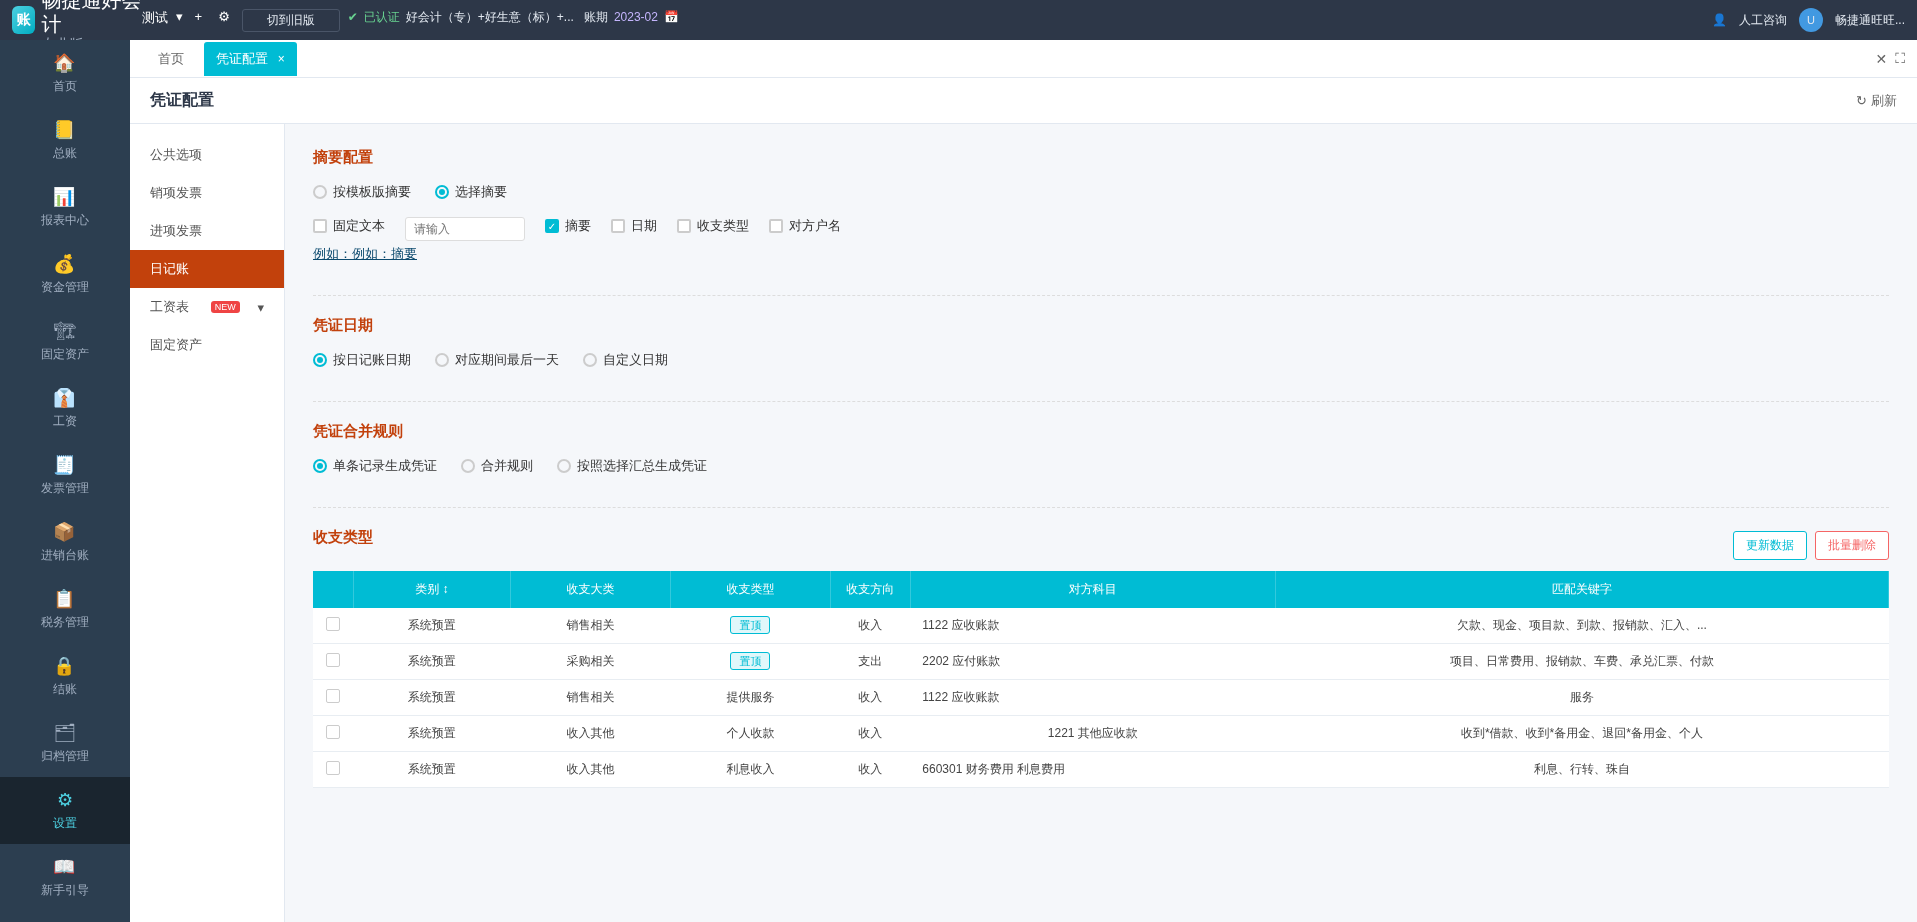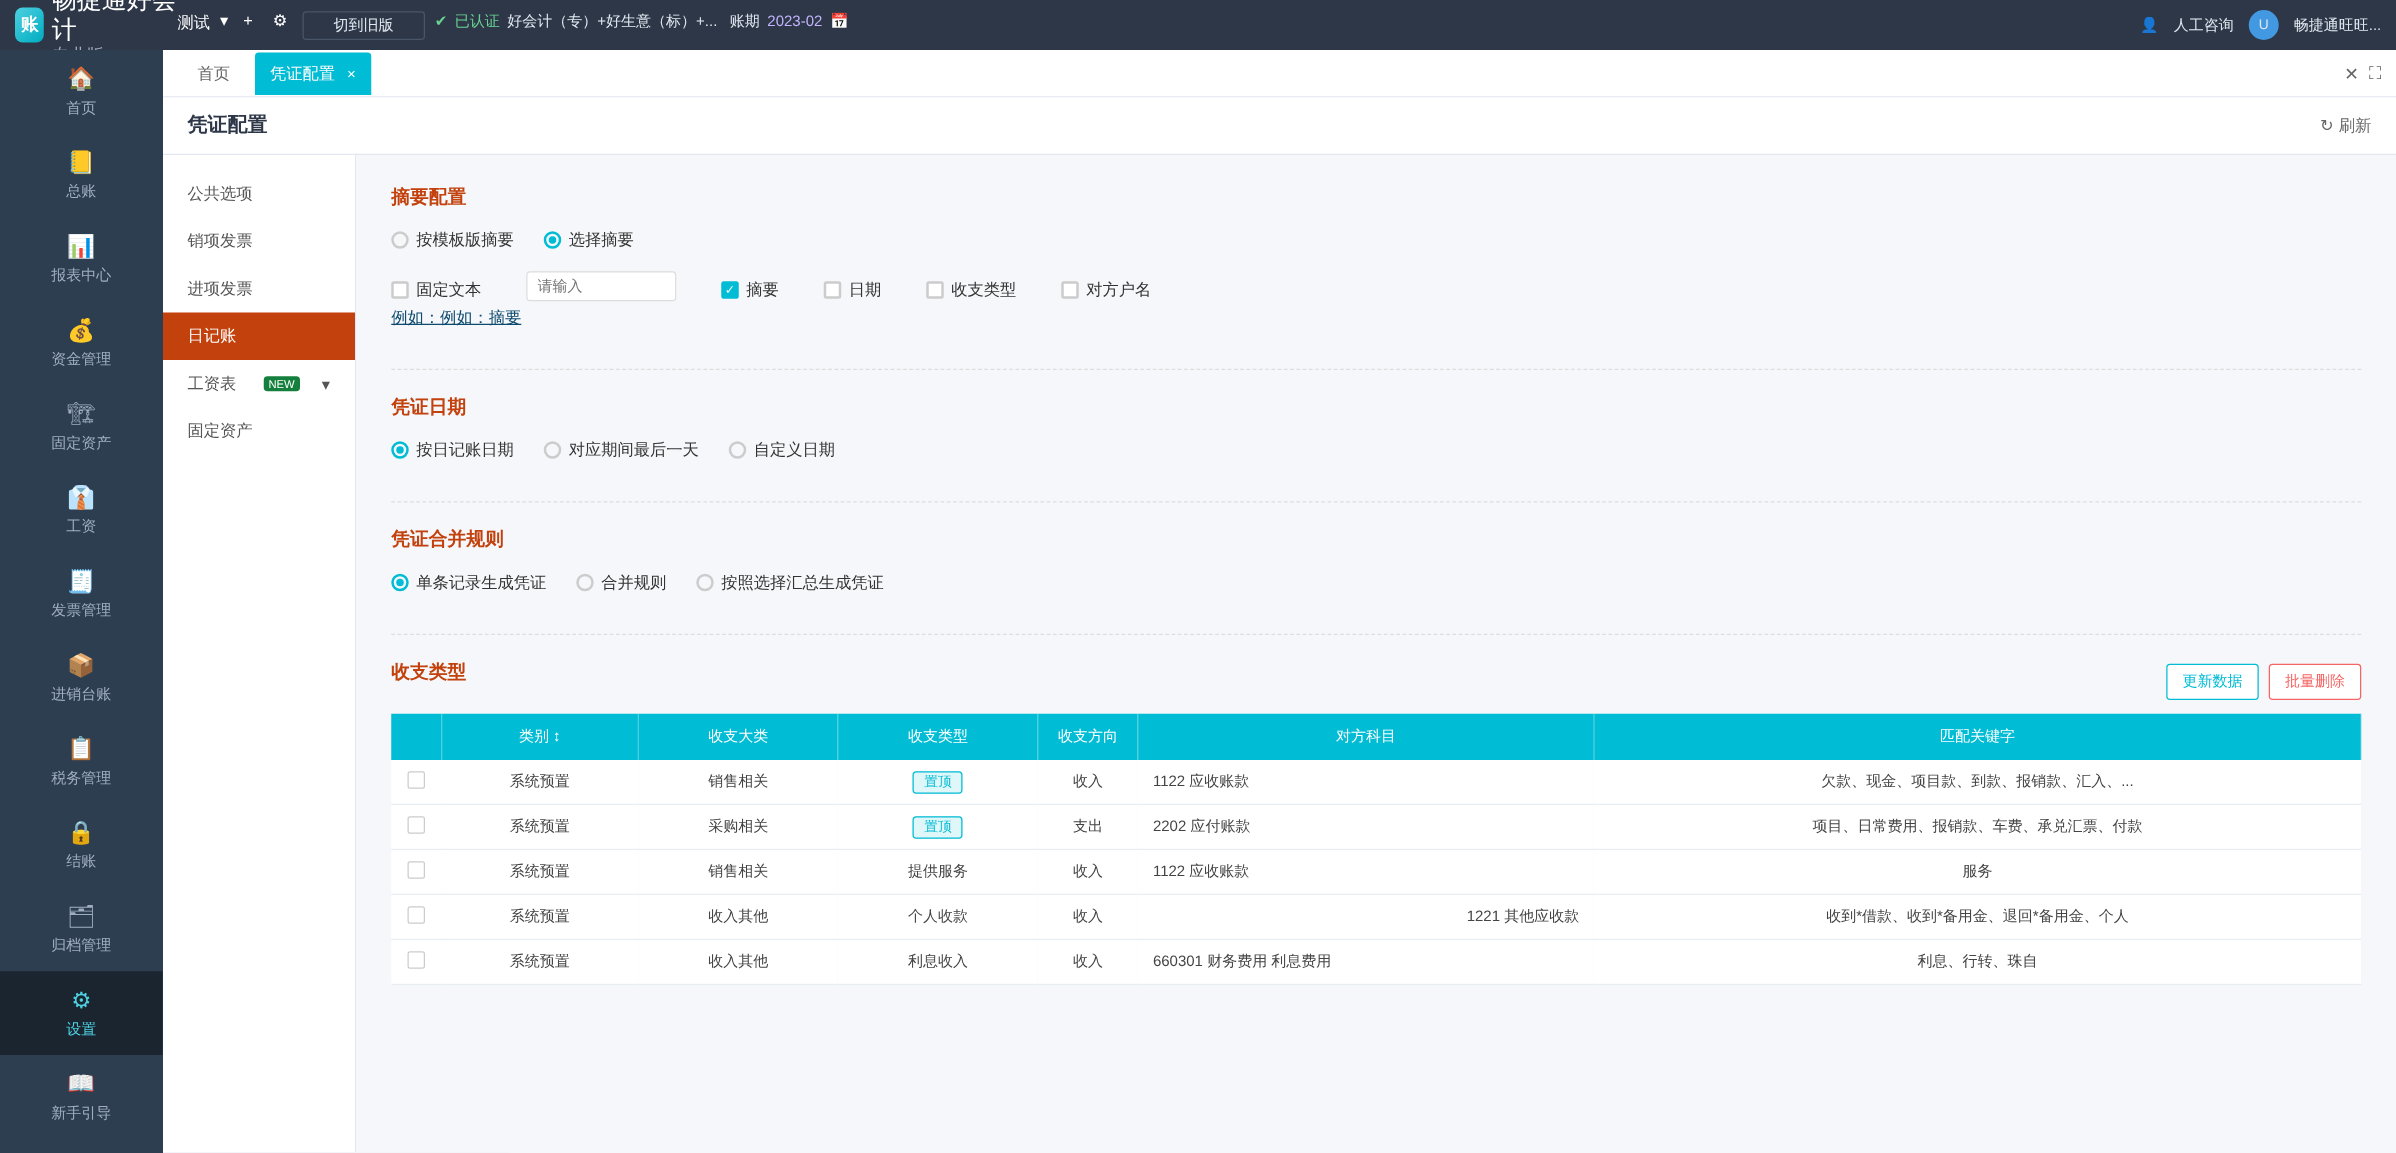--- a/index.html
+++ b/index.html
@@ -206,21 +206,21 @@
       cursor: pointer;
       display: flex;
       align-items: center;
       justify-content: space-between;
     }
     .left-nav-item.active {
       background: #c2410c;
       color: #fff;
     }
     .new-badge {
-      background: #15803d;
+      background: #ef4444;
       color: #fff;
       font-size: 9px;
       padding: 1px 4px;
       border-radius: 3px;
       margin-left: 4px;
     }
 
     
     .main-content {
       flex: 1;
@@ -269,22 +269,22 @@
       content: '';
       width: 6px;
       height: 6px;
       border-radius: 50%;
       background: #00bcd4;
     }
 
     
     .checkbox-group {
       display: flex;
-      gap: 36px;
-      align-items: flex-end;
+      gap: 20px;
+      align-items: flex-start;
     }
     .checkbox-item {
       display: flex;
       align-items: center;
       gap: 6px;
       cursor: pointer;
       font-size: 13px;
     }
     .checkbox-box {
       width: 14px;
@@ -703,21 +703,21 @@
                 <tr>
     <td>
       <div class="table-checkbox"></div>
     </td>
     <td>系统预置</td>
     <td>收入其他</td>
     <td>
       个人收款
     </td>
     <td>收入</td>
-    <td style="text-align:right">1221 其他应收款</td>
+    <td style="text-align:center">1221 其他应收款</td>
     <td class="tag-col">收到*借款、收到*备用金、退回*备用金、个人</td>
   </tr>
                 <tr>
     <td>
       <div class="table-checkbox"></div>
     </td>
     <td>系统预置</td>
     <td>收入其他</td>
     <td>
       利息收入

